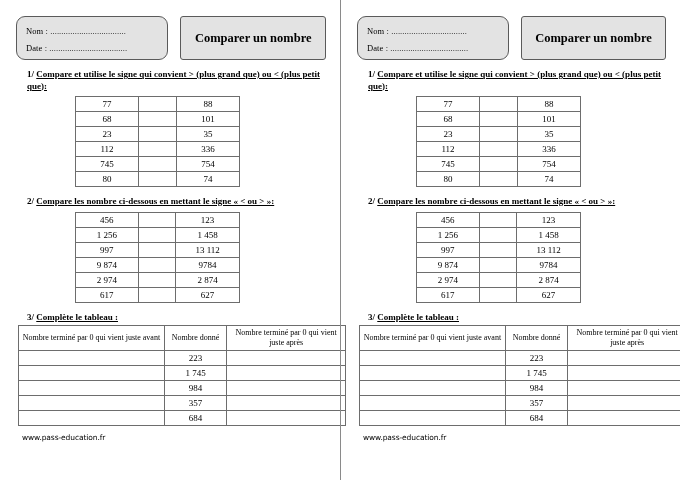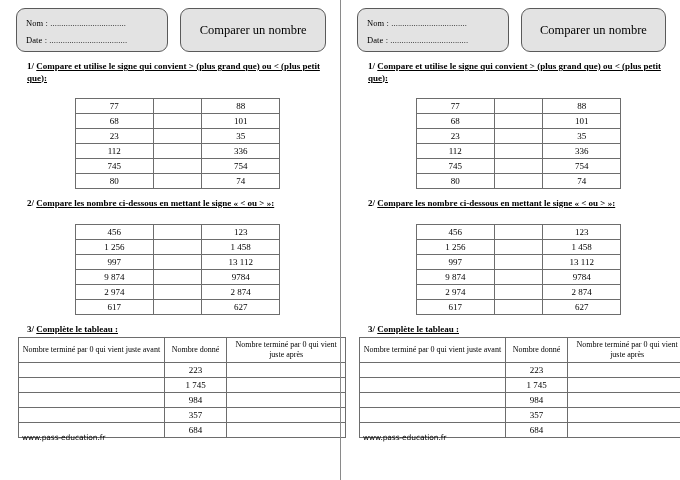--- a/index.html
+++ b/index.html
@@ -28,21 +28,21 @@
     padding: 6px 14px 0 16px;
   }
   .half.right {
     border-left: 1px solid #8a8a8a;
   }
   
   .header-row {
     display: flex;
     align-items: flex-start;
     gap: 12px;
-    margin-top: 2px;
+    margin-top: 10px;
   }
   .ident-box {
     width: 155px;
     height: 44px;
     box-sizing: border-box;
     border: 1px solid #5a5a5a;
     border-radius: 9px;
     background: #e3e3e3;
     padding: 6px 4px 0 9px;
   }
@@ -50,27 +50,27 @@
     font-size: 8.5px;
     line-height: 17px;
     white-space: nowrap;
     letter-spacing: 0.1px;
   }
   .title-box {
     width: 148px;
     height: 44px;
     box-sizing: border-box;
     border: 1px solid #5a5a5a;
-    border-radius: 9px;
+    border-radius: 3px;
     background: #e3e3e3;
     display: flex;
     align-items: center;
     justify-content: center;
     text-align: center;
-    font-weight: normal;
+    font-weight: bold;
     font-size: 12.5px;
     line-height: 15px;
     padding: 0 6px;
   }
   
   .ex-heading {
     font-size: 9px;
     font-weight: bold;
     line-height: 11.5px;
     margin: 9px 0 2px 11px;
@@ -86,22 +86,22 @@
     border-collapse: collapse;
     font-size: 9px;
   }
   table td, table th {
     border: 1px solid #6d6d6d;
     text-align: center;
     font-weight: normal;
     padding: 0;
   }
   .cmp-table {
-    margin: 14px 0 0 59px;
-    width: 205px;
+    margin: 4px 0 0 59px;
+    width: 165px;
   }
   .cmp-table td {
     height: 14px;
     line-height: 14px;
   }
   .cmp-table td.num-cell { width: 78px; }
   .cmp-table td.sign-cell { width: 49px; }
   .fill-table {
     margin: 2px 0 0 2px;
     width: 328px;

